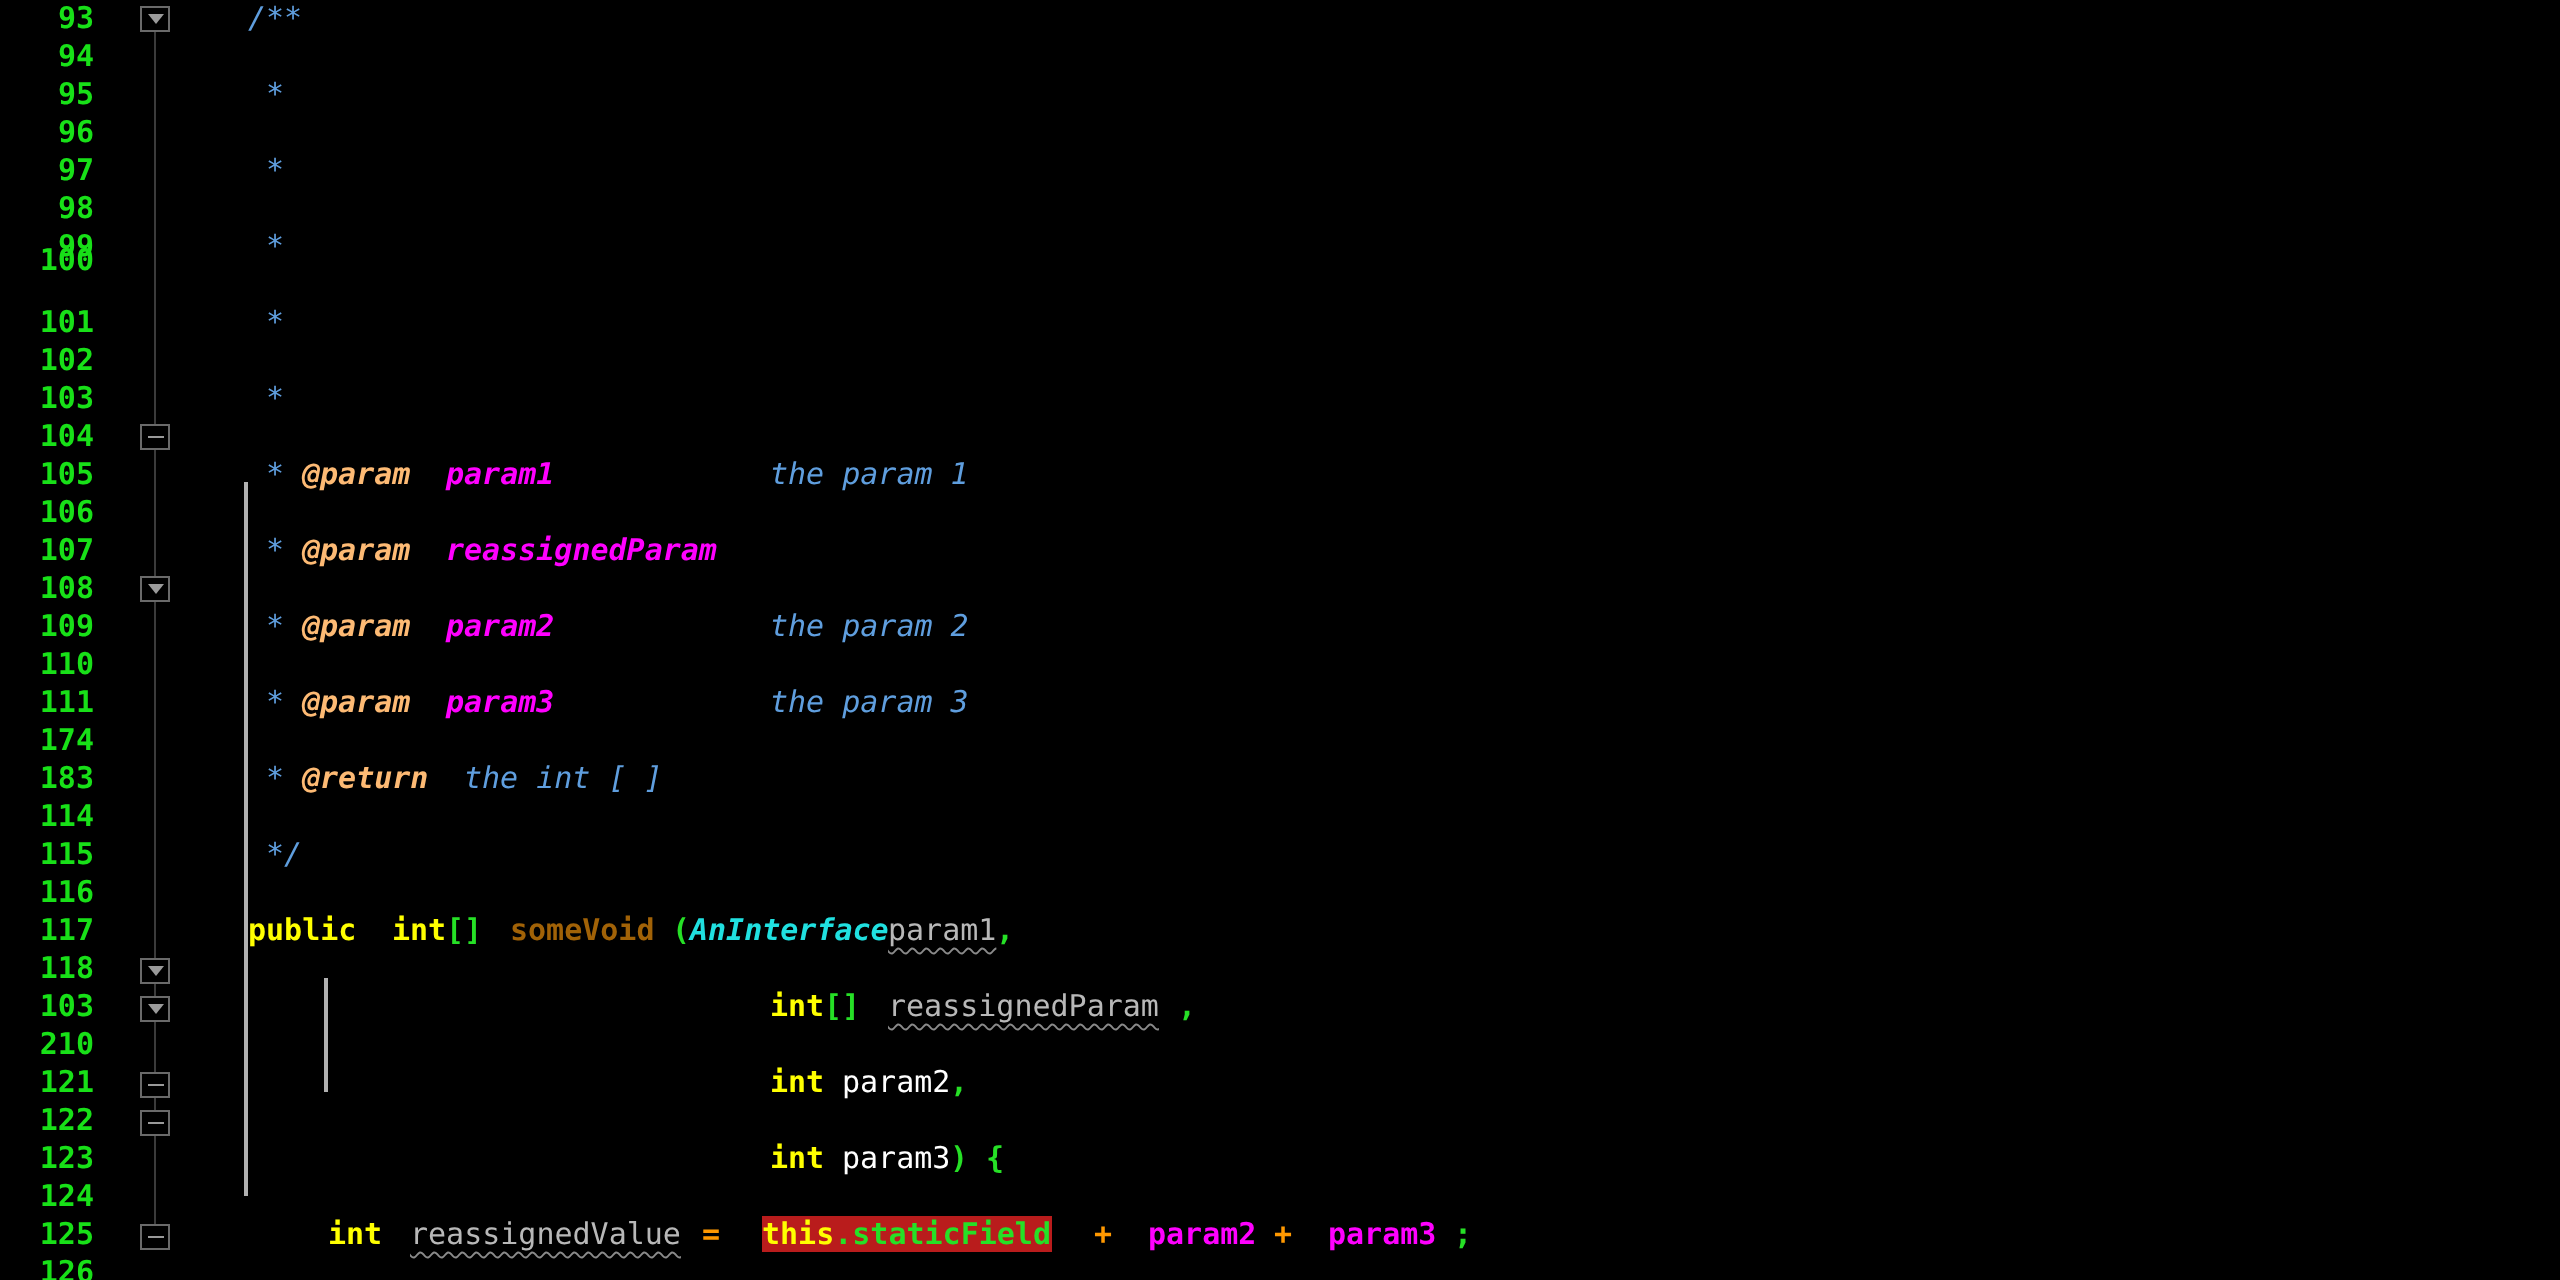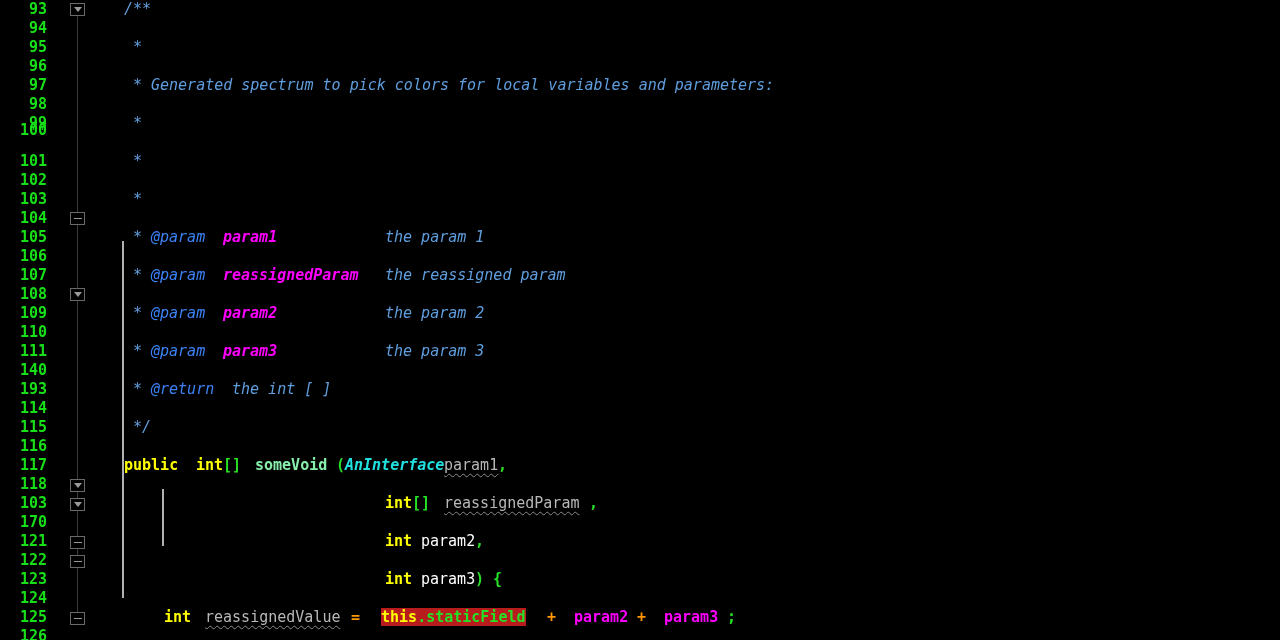--- a/index.html
+++ b/index.html
@@ -34,25 +34,25 @@
   .code{position:absolute;left:100px;top:0;right:0;height:640px;}
   .row{position:relative;height:19px;line-height:19px;white-space:pre;}
   .row .txt{position:absolute;top:0;left:0;white-space:pre;}
 
   
   .guide{position:absolute;width:2px;background:#d0d0d0;opacity:.85;}
 
   
   .kw     {color:#ffff00;font-weight:bold;}
   .cmt    {color:#5f9ede;font-style:italic;}
-  .tag    {color:#3b82f6;font-weight:normal;font-style:italic;}
+  .tag    {color:#fdba74;font-weight:bold;font-style:italic;}
   .pname  {color:#ff00ff;font-weight:bold;font-style:italic;}
   .plain  {color:#ffffff;}
   .cls    {color:#20e0e0;font-style:italic;font-weight:bold;}
-  .mth    {color:#86efac;font-weight:bold;}
+  .mth    {color:#a16207;font-weight:bold;}
   .grn    {color:#26e026;font-weight:bold;}
   .mag    {color:#ff00ff;font-weight:bold;}
   .org    {color:#ff9800;font-weight:bold;}
   .gry    {color:#b8b8b8;}
   .punct  {color:#26e026;font-weight:bold;}
 
   
   .hl     {background:#b91c1c;}
   .wavy   {text-decoration:underline;text-decoration-style:wavy;
            text-decoration-color:#8a8a8a;text-underline-offset:3px;
@@ -78,29 +78,29 @@
     <div class="lineno" style="top:171px">102</div>
     <div class="lineno" style="top:190px">103</div>
     <div class="lineno" style="top:209px">104</div>
     <div class="lineno" style="top:228px">105</div>
     <div class="lineno" style="top:247px">106</div>
     <div class="lineno" style="top:266px">107</div>
     <div class="lineno" style="top:285px">108</div>
     <div class="lineno" style="top:304px">109</div>
     <div class="lineno" style="top:323px">110</div>
     <div class="lineno" style="top:342px">111</div>
-    <div class="lineno" style="top:361px">140</div>
-    <div class="lineno" style="top:380px">193</div>
+    <div class="lineno" style="top:361px">174</div>
+    <div class="lineno" style="top:380px">183</div>
     <div class="lineno" style="top:399px">114</div>
     <div class="lineno" style="top:418px">115</div>
     <div class="lineno" style="top:437px">116</div>
     <div class="lineno" style="top:456px">117</div>
     <div class="lineno" style="top:475px">118</div>
     <div class="lineno" style="top:494px">103</div>
-    <div class="lineno" style="top:513px">170</div>
+    <div class="lineno" style="top:513px">210</div>
     <div class="lineno" style="top:532px">121</div>
     <div class="lineno" style="top:551px">122</div>
     <div class="lineno" style="top:570px">123</div>
     <div class="lineno" style="top:589px">124</div>
     <div class="lineno" style="top:608px">125</div>
     <div class="lineno" style="top:627px">126</div>
 
     <div class="foldmark open" style="top:3px"></div>
     <div class="foldmark collapse" style="top:212px"></div>
     <div class="foldmark open" style="top:288px"></div>
@@ -119,21 +119,20 @@
     <div class="row" style="top:0px">
       <span class="txt" style="left:24px"><span class="cmt">/**</span></span>
     </div>
 
     <div class="row" style="top:19px">
       <span class="txt" style="left:33px"><span class="cmt">*</span></span>
     </div>
 
     <div class="row" style="top:38px">
       <span class="txt" style="left:33px"><span class="cmt">*</span></span>
-      <span class="txt" style="left:51px"><span class="cmt">Generated spectrum to pick colors for local variables and parameters:</span></span>
     </div>
 
     <div class="row" style="top:57px">
       <span class="txt" style="left:33px"><span class="cmt">*</span></span>
     </div>
 
     <div class="row" style="top:76px">
       <span class="txt" style="left:33px"><span class="cmt">*</span></span>
     </div>
 
@@ -145,21 +144,20 @@
       <span class="txt" style="left:33px"><span class="cmt">*</span></span>
       <span class="txt" style="left:51px"><span class="tag">@param</span></span>
       <span class="txt" style="left:123px"><span class="pname">param1</span></span>
       <span class="txt" style="left:285px"><span class="cmt">the param 1</span></span>
     </div>
 
     <div class="row" style="top:133px">
       <span class="txt" style="left:33px"><span class="cmt">*</span></span>
       <span class="txt" style="left:51px"><span class="tag">@param</span></span>
       <span class="txt" style="left:123px"><span class="pname">reassignedParam</span></span>
-      <span class="txt" style="left:285px"><span class="cmt">the reassigned param</span></span>
     </div>
 
     <div class="row" style="top:152px">
       <span class="txt" style="left:33px"><span class="cmt">*</span></span>
       <span class="txt" style="left:51px"><span class="tag">@param</span></span>
       <span class="txt" style="left:123px"><span class="pname">param2</span></span>
       <span class="txt" style="left:285px"><span class="cmt">the param 2</span></span>
     </div>
 
     <div class="row" style="top:171px">

